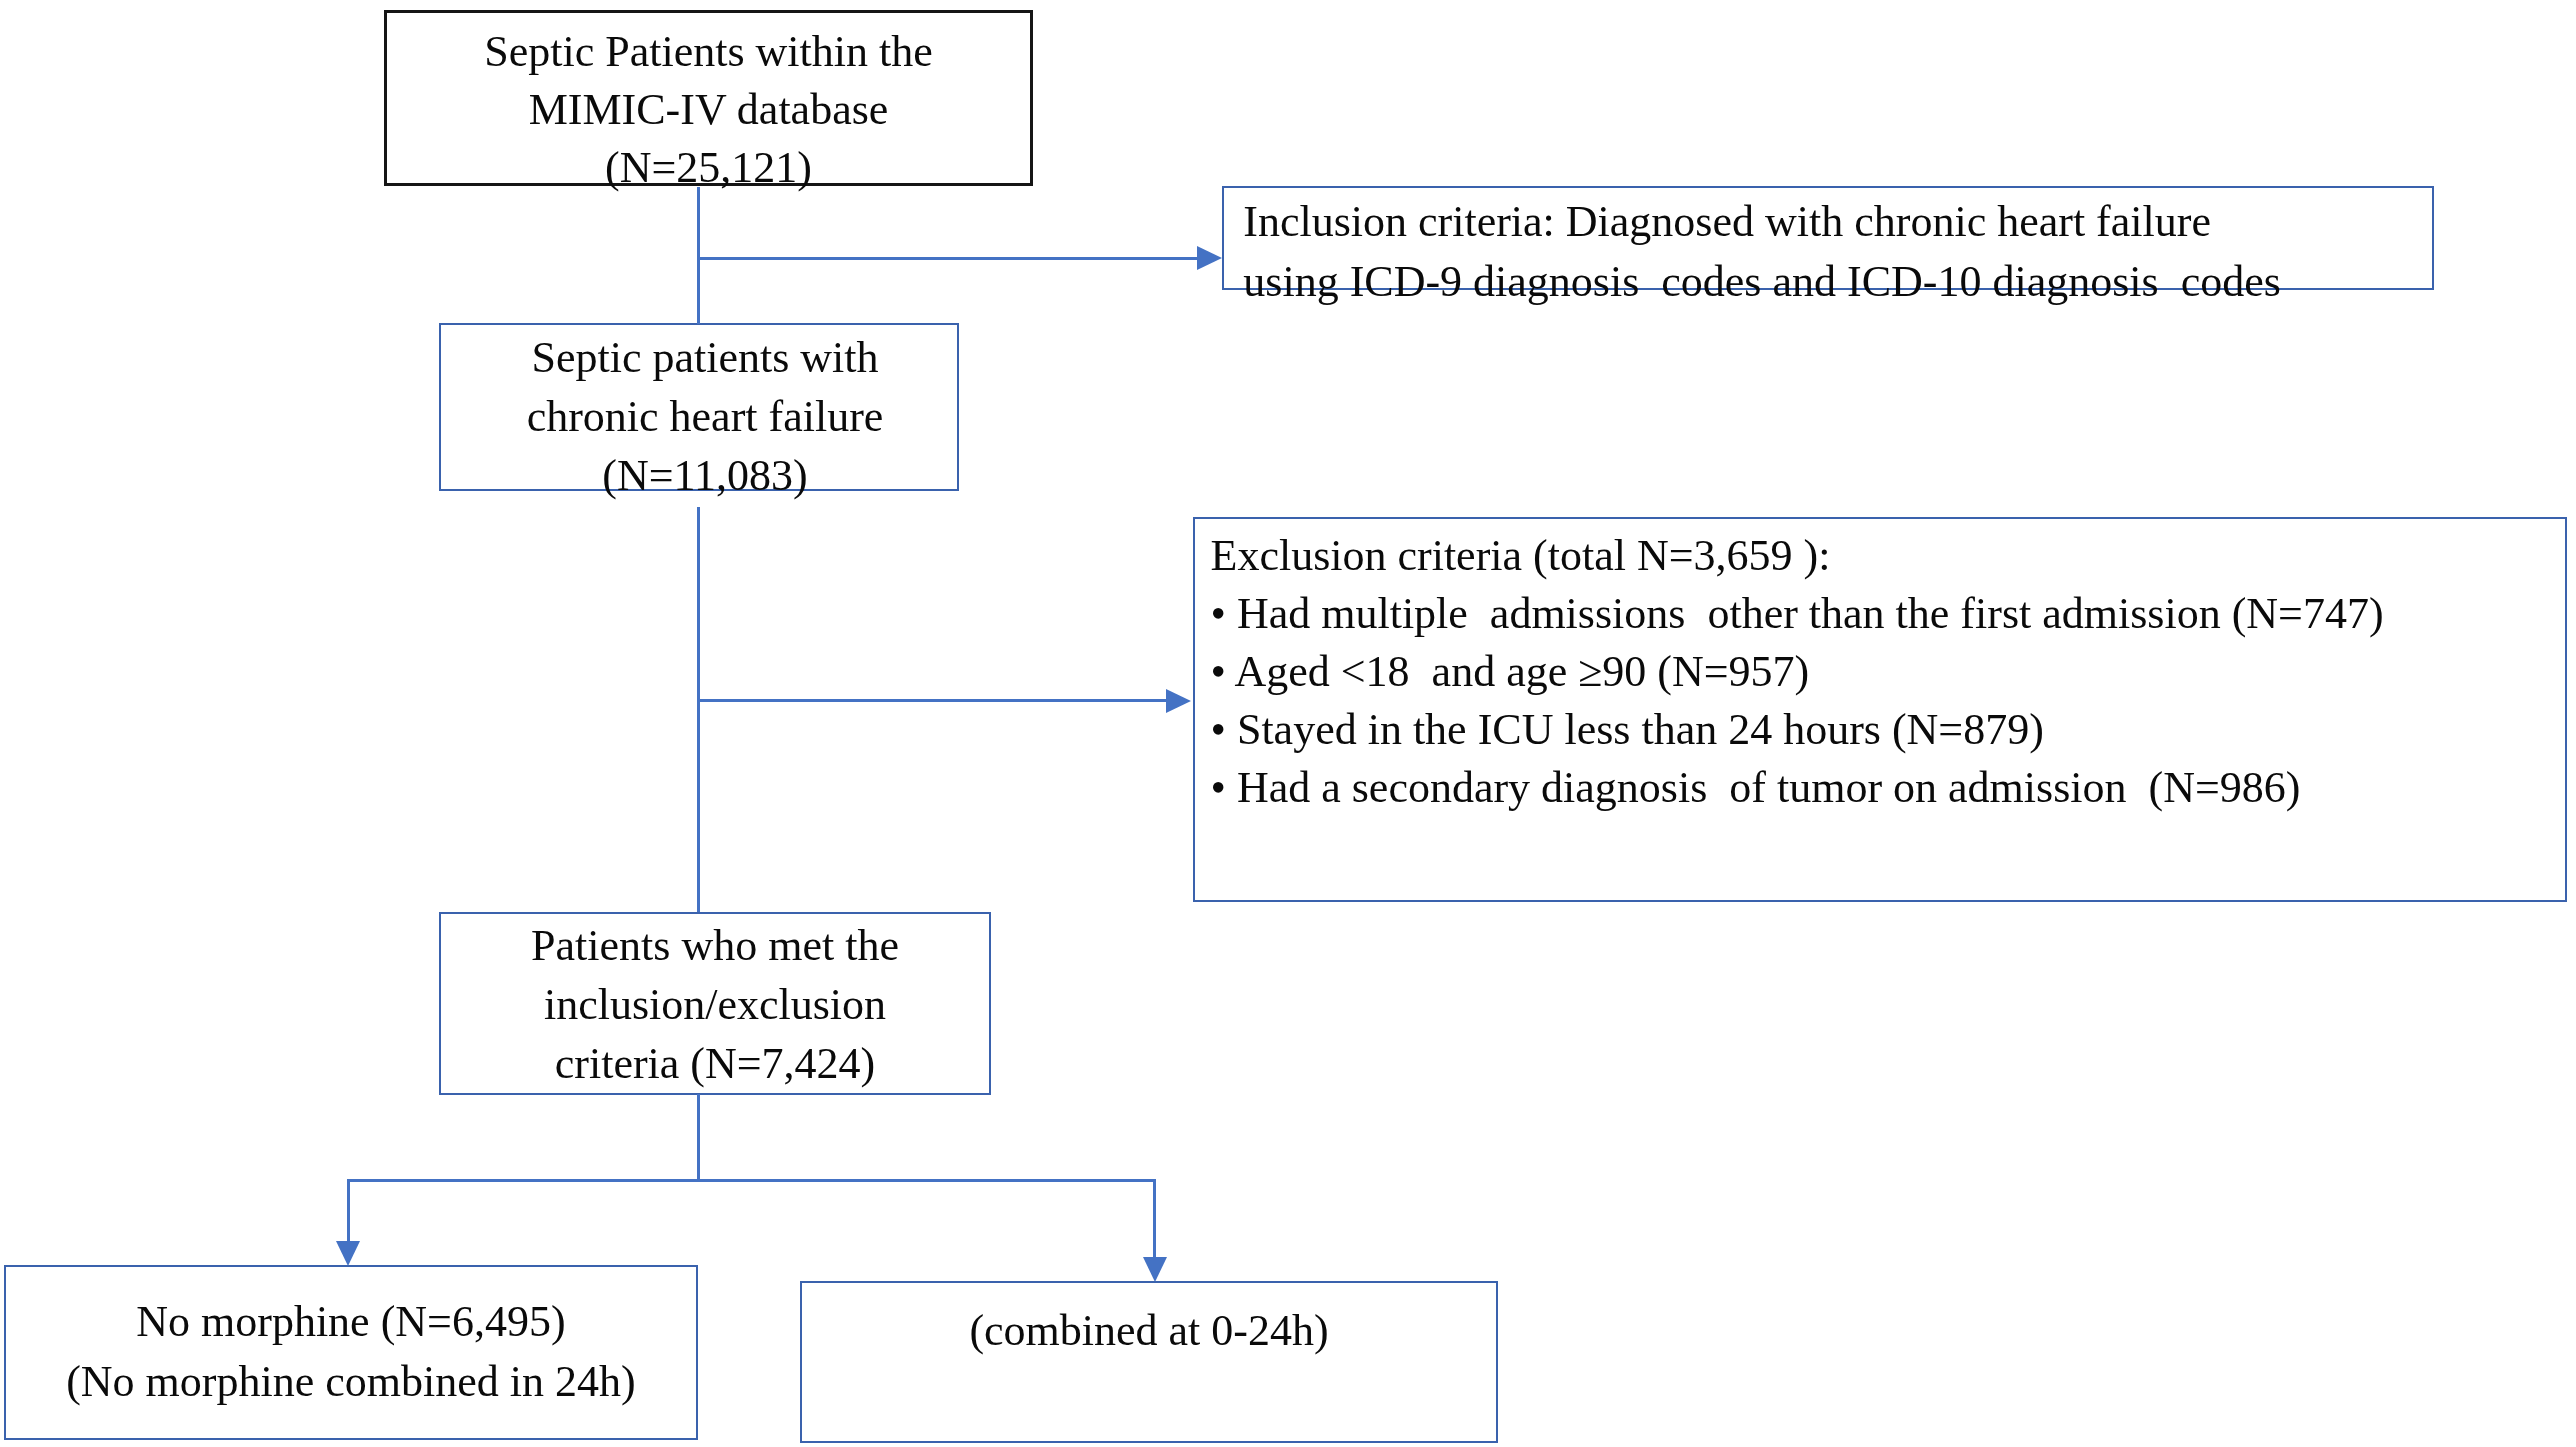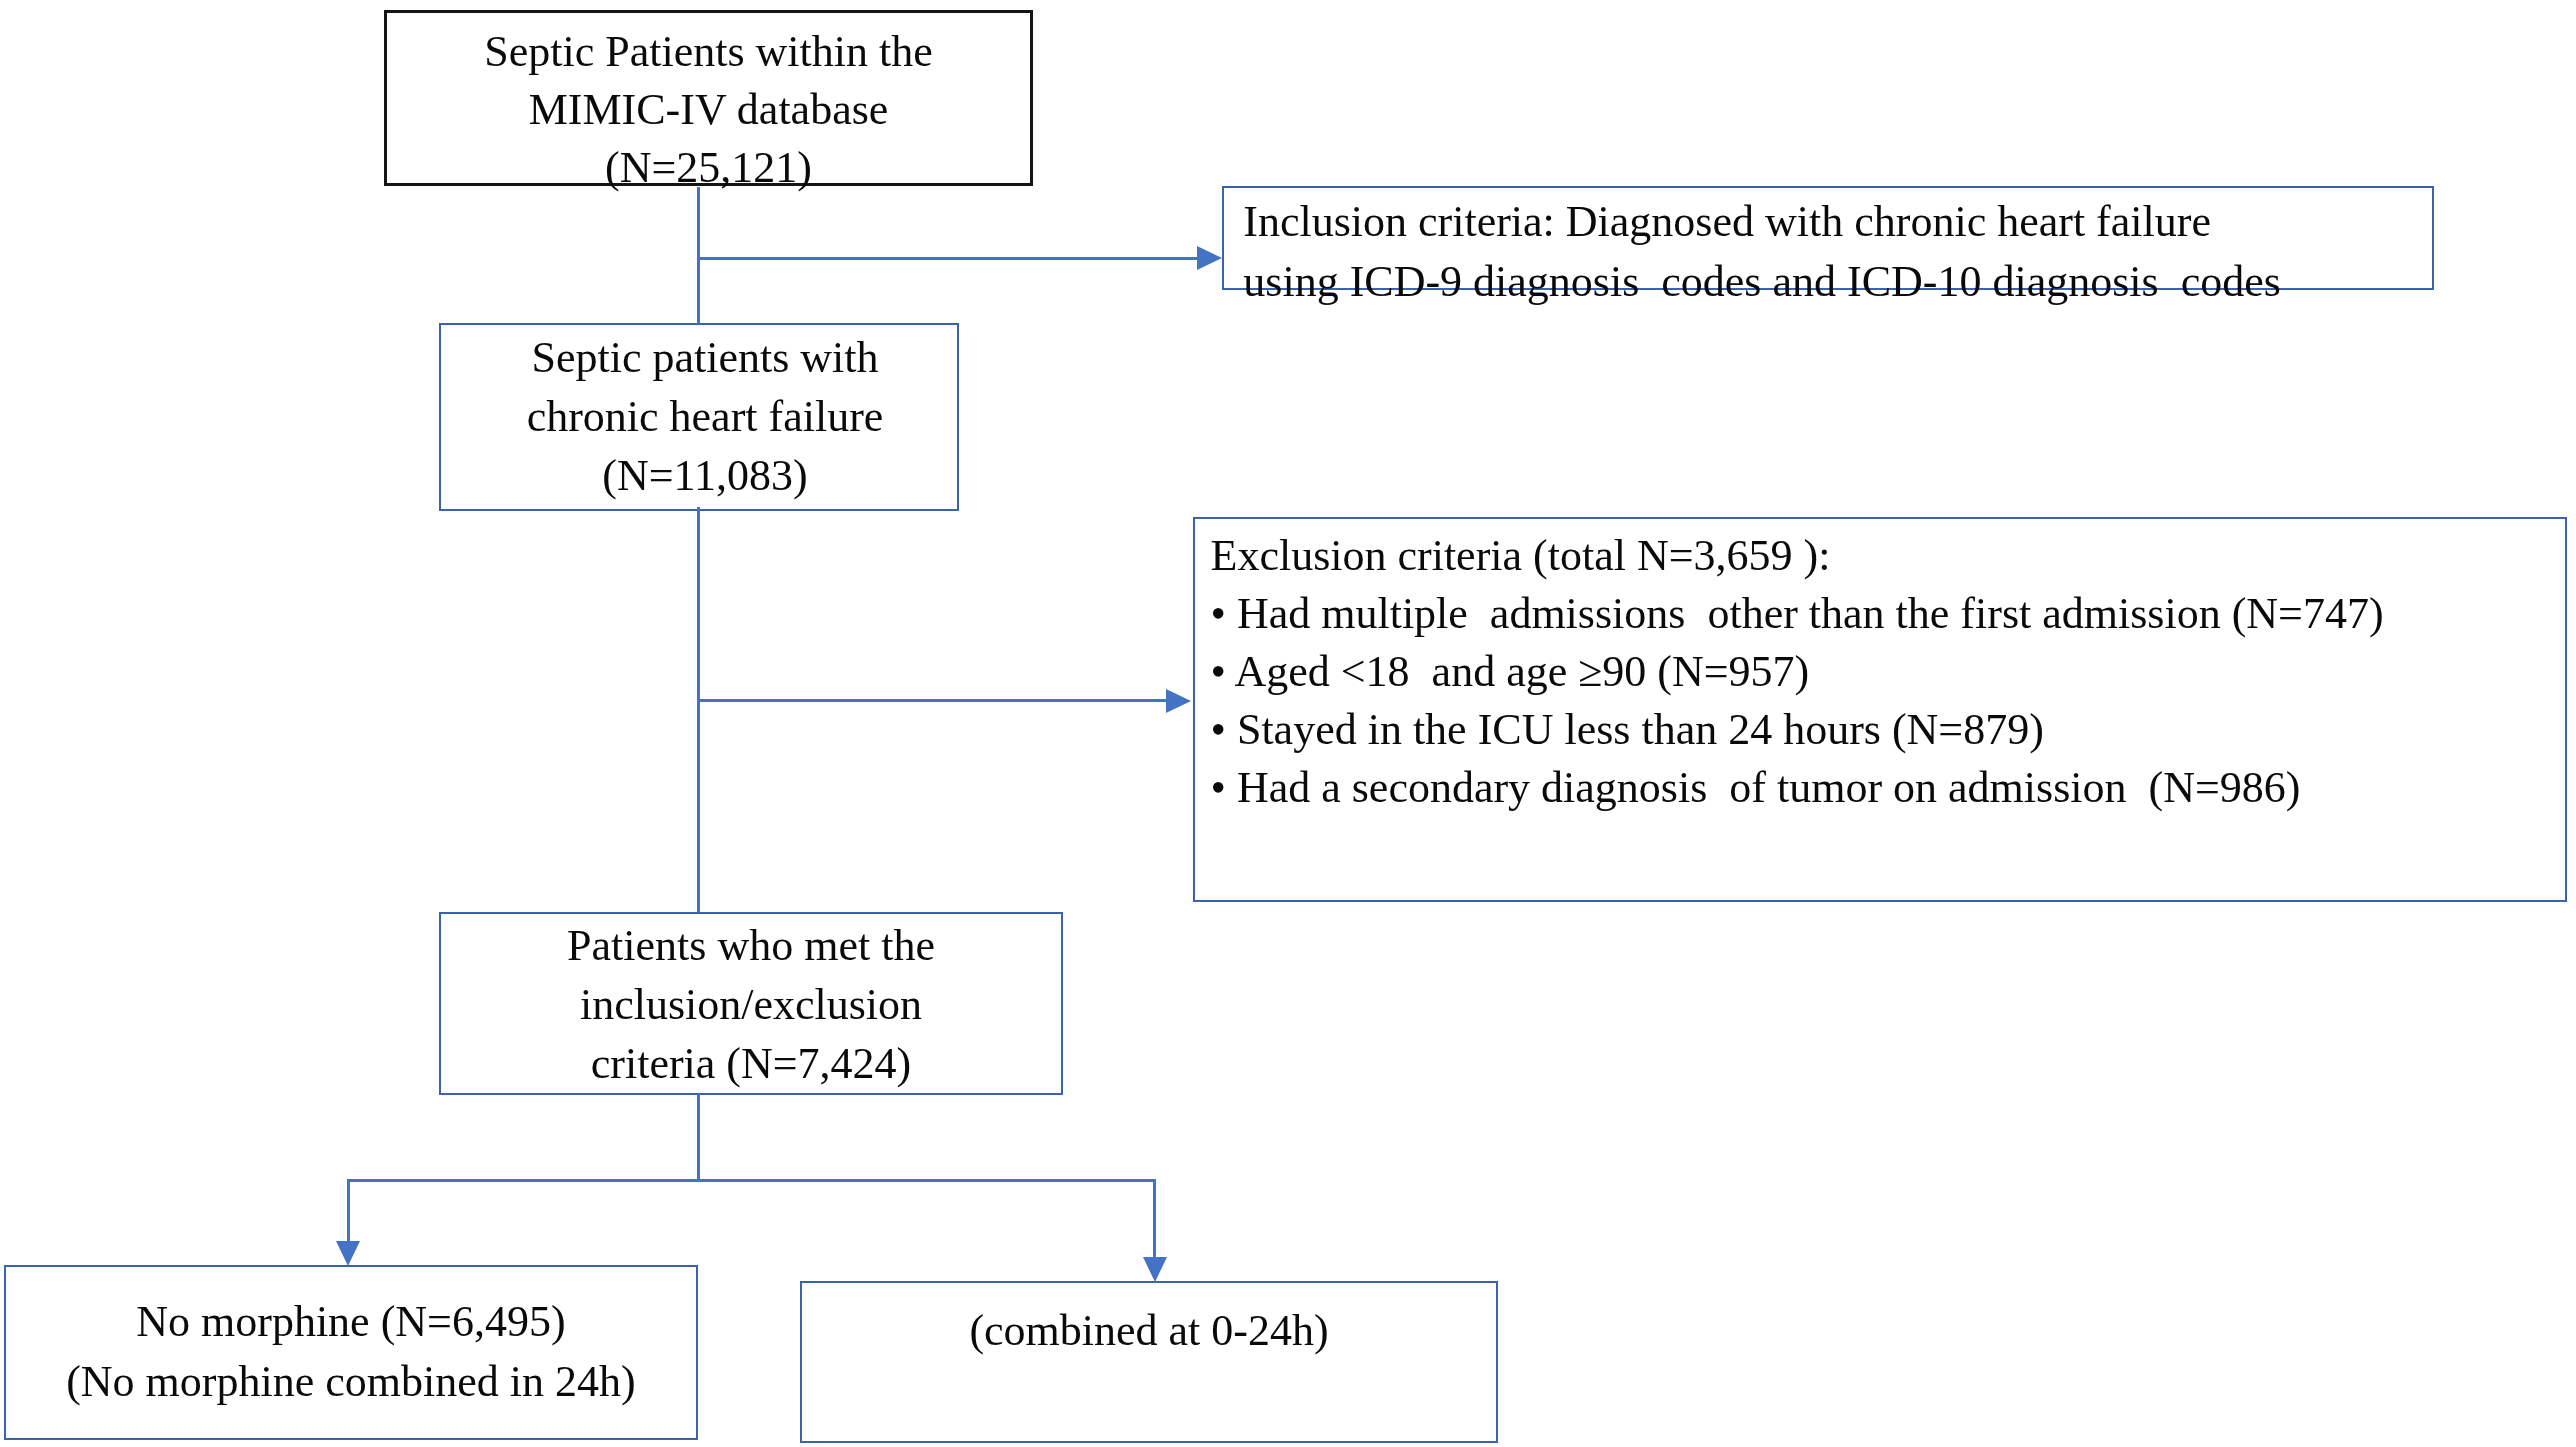--- a/index.html
+++ b/index.html
@@ -49,23 +49,23 @@
     position: absolute;
     width: 0; height: 0;
     border-left: 12.6px solid transparent;
     border-right: 12.6px solid transparent;
     border-top: 25px solid #4472c4;
   }
 
   
   #box-top        { left: 384px;  top: 9.7px;   width: 649px;  height: 176px; padding-top: 10px;  line-height: 58px; }
   #box-inclusion  { left: 1222px; top: 186px;  width: 1212px; height: 104px; padding: 3.9px 0 0 19.3px; line-height: 60px; }
-  #box-chf        { left: 439px;  top: 323px;  width: 520px;  height: 188px; padding-top: 2.9px; padding-left: 12px; }
+  #box-chf        { left: 439px;  top: 323px;  width: 520px;  height: 168px; padding-top: 2.9px; padding-left: 12px; }
   #box-exclusion  { left: 1193px; top: 517px;  width: 1374px; height: 385px; padding: 7.7px 0 0 15.5px; font-size: 44px; line-height: 58px; }
-  #box-eligible   { left: 439px;  top: 912px;  width: 624px;  height: 183px; padding-top: 1.9px; }
+  #box-eligible   { left: 439px;  top: 912px;  width: 552px;  height: 183px; padding-top: 1.9px; }
   #box-nomorph    { left: 3.9px;    top: 1265px; width: 694px;  height: 175px; padding-top: 25px; line-height: 60px; }
   #box-earlymorph { left: 800px;  top: 1281px; width: 698px;  height: 162px; padding-top: 18.4px; line-height: 60px; }
 </style>
 </head>
 <body>
 
 <div class="canvas">
 
   <div class="box black center" id="box-top">
     <div class="line">Septic Patients within the</div>

